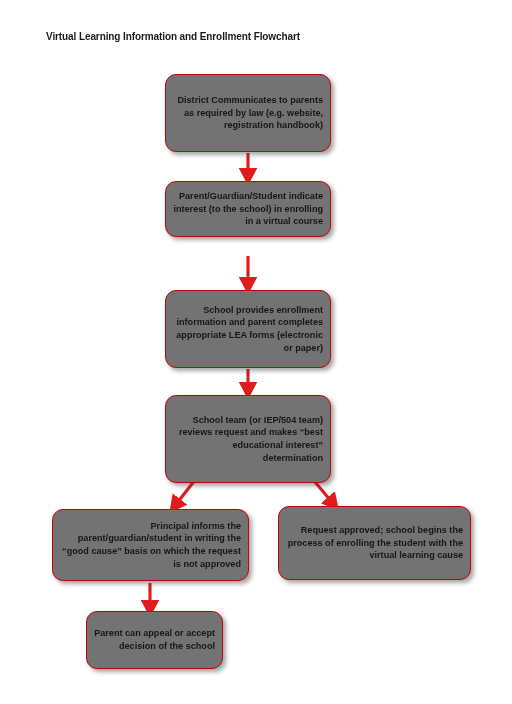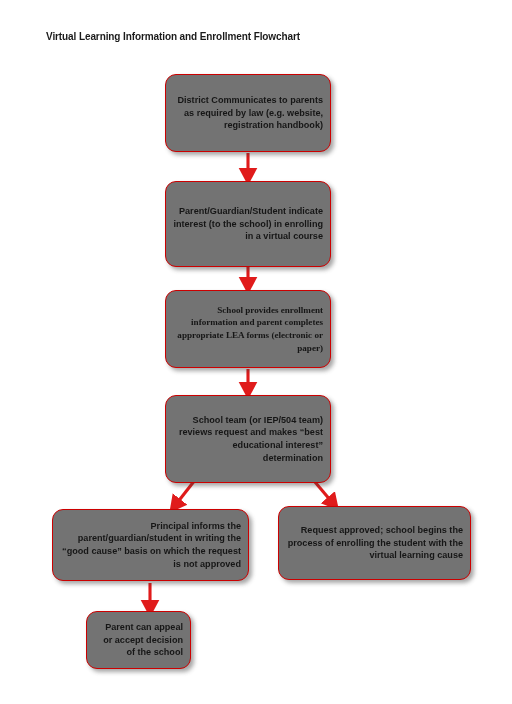--- a/index.html
+++ b/index.html
@@ -61,30 +61,30 @@
     font-size: 9.1px;
     font-weight: bold;
     line-height: 12.6px;
     color: #161616;
     display: block;
     width: 100%;
   }
 
   
   #node-district      { left: 165px; top: 74px;  width: 166px; height: 78px; }
-  #node-indicate      { left: 165px; top: 181px; width: 166px; height: 86px; }
-  #node-school-info   { left: 165px; top: 290px; width: 166px; height: 78px; font-family: Liberation Serif, serif; }
+  #node-indicate      { left: 165px; top: 181px; width: 166px; height: 56px; }
+  #node-school-info   { left: 165px; top: 290px; width: 166px; height: 78px; }
   #node-review        { left: 165px; top: 395px; width: 166px; height: 88px; }
 
   
   #node-not-approved  { left: 52px;  top: 509px; width: 197px; height: 72px; }
   #node-approved      { left: 278px; top: 506px; width: 193px; height: 74px; }
 
   
-  #node-appeal        { left: 86px;  top: 611px; width: 105px; height: 58px; }
+  #node-appeal        { left: 86px;  top: 611px; width: 137px; height: 58px; }
 </style>
 </head>
 <body>
 
 <div class="flow-canvas">
 
   <div id="chart-title">Virtual Learning Information and Enrollment Flowchart</div>
 
   <svg class="arrow-layer" viewBox="0 0 512 704" width="512" height="704" xmlns="http://www.w3.org/2000/svg">
     <defs>

